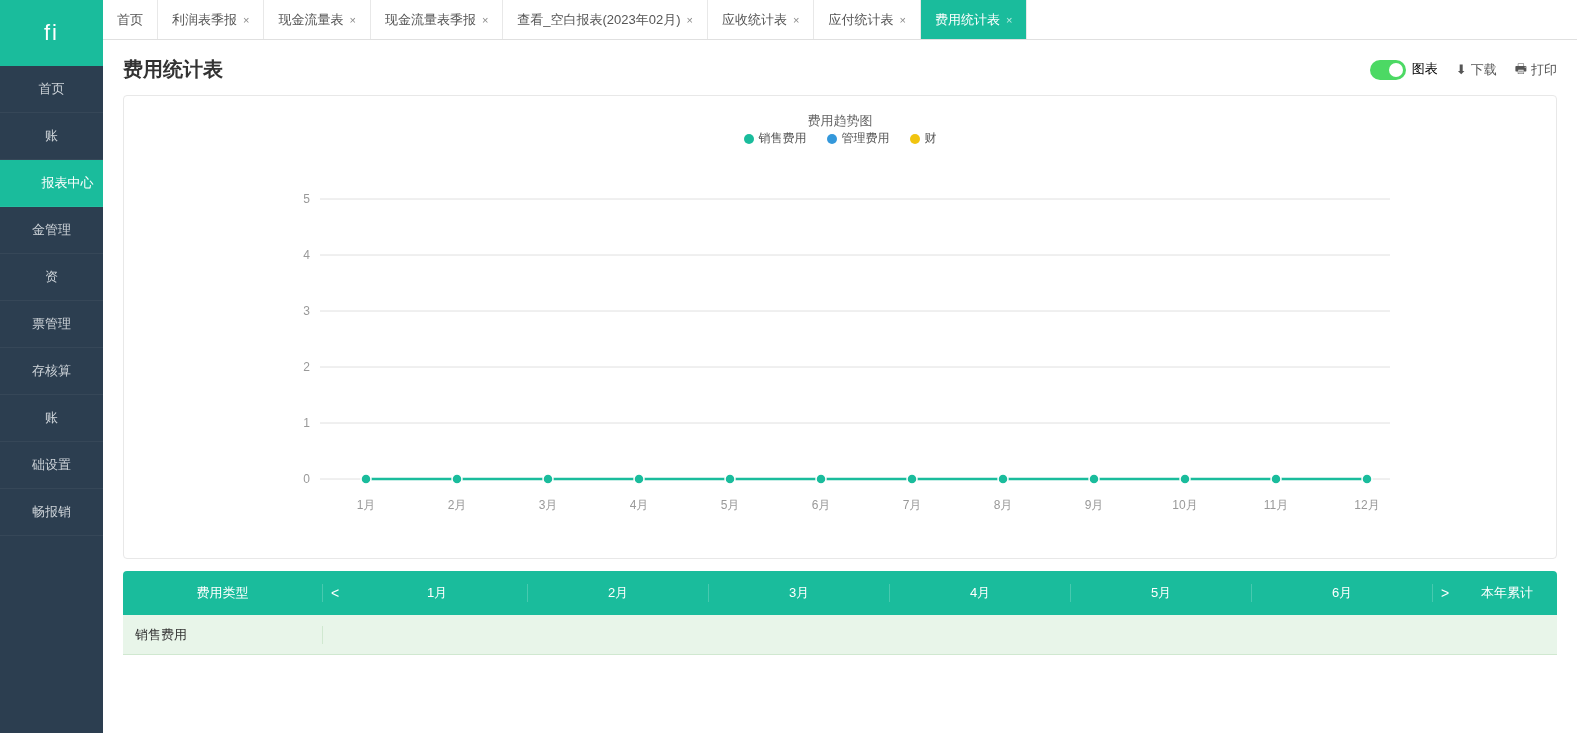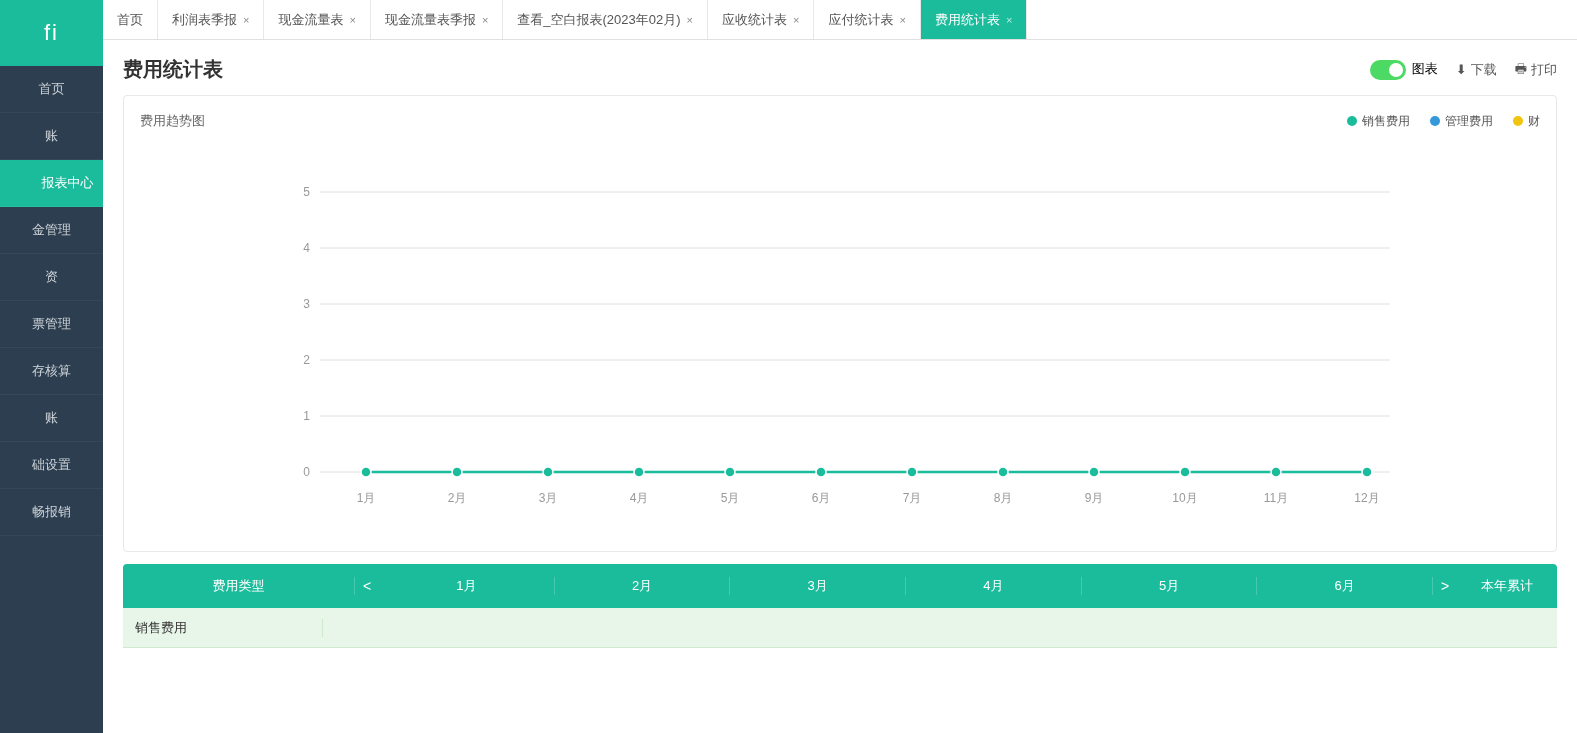--- a/index.html
+++ b/index.html
@@ -144,21 +144,22 @@
       border: 1px solid #e8e8e8;
       border-radius: 4px;
       padding: 16px;
       background: white;
       flex-shrink: 0;
     }
     .chart-header {
       display: flex;
       justify-content: space-between;
       align-items: center;
-      margin-bottom: 22px;
+      margin-bottom: 12px;
+      flex-direction: column;
     }
     .chart-title {
       font-size: 13px;
       color: #666;
     }
     .chart-legend {
       display: flex;
       gap: 20px;
       align-items: center;
       font-size: 12px;
@@ -200,21 +201,21 @@
     .th-cell {
       text-align: center;
       padding: 0 8px;
       font-weight: normal;
       display: flex;
       align-items: center;
       justify-content: center;
       gap: 4px;
     }
     .th-cell.type-col {
-      width: 232px;
+      width: 200px;
       flex-shrink: 0;
       border-right: 1px solid rgba(255,255,255,0.2);
     }
     .th-cell.month-col {
       flex: 1;
       border-right: 1px solid rgba(255,255,255,0.2);
     }
     .th-cell.nav-btn {
       width: 24px;
       cursor: pointer;

